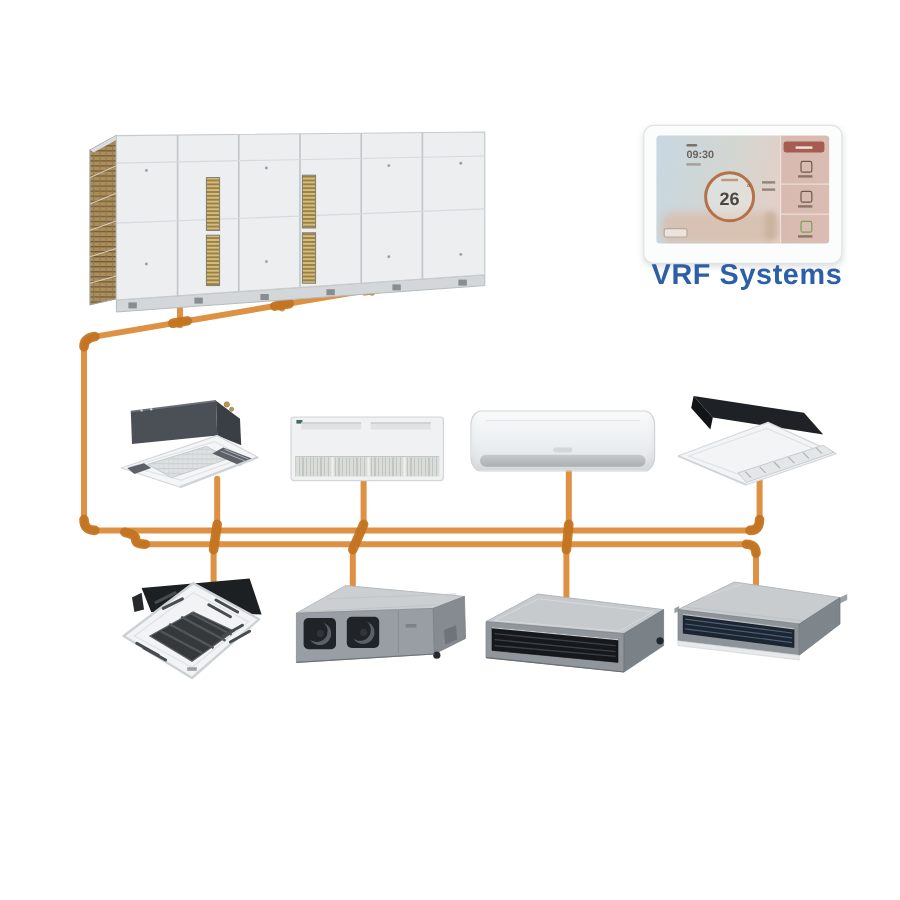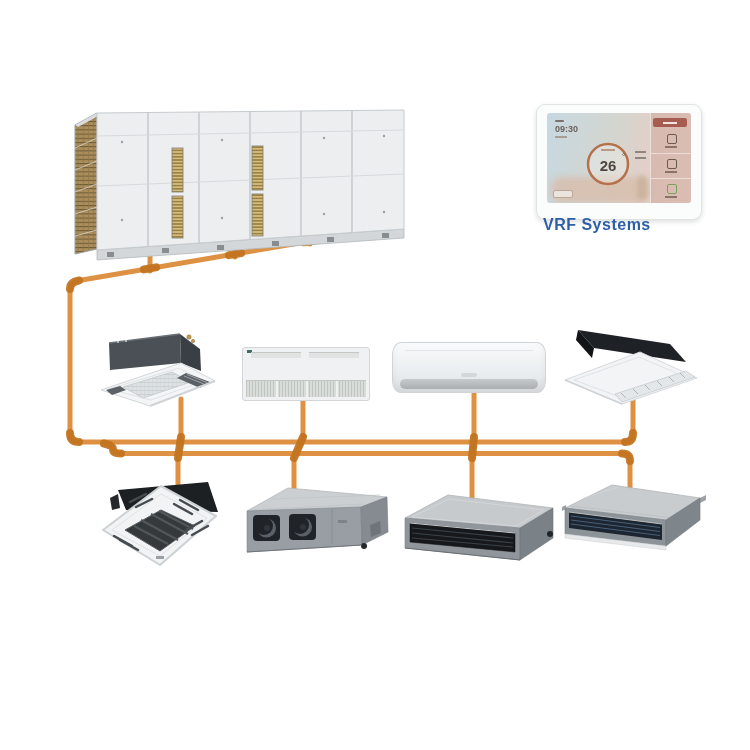--- a/index.html
+++ b/index.html
@@ -2,39 +2,39 @@
 <html><head>
 <meta charset="utf-8">
 <style>
   html,body{margin:0;padding:0;background:#fff;}
   #scene{position:relative;width:750px;height:750px;background:#ffffff;overflow:hidden;
          font-family:"Liberation Sans",sans-serif;}
   .abs{position:absolute;}
   svg{display:block;overflow:visible;}
 
   
-  #vrf-title{left:543px;top:216px;width:170px;font-size:16px;font-weight:bold;
+  #vrf-title{left:543px;top:216px;width:170px;font-size:24px;font-weight:bold;
              color:#2d5fa6;letter-spacing:.5px;}
 
   
   #tablet{left:536px;top:104px;width:164px;height:114px;background:#fbfcfc;
           border:1px solid #e0e4e6;border-radius:9px;box-shadow:0 2px 5px rgba(0,0,0,.13);}
   #tscreen{position:absolute;left:10px;top:8px;width:144px;height:90px;border-radius:3px;overflow:hidden;
            background:linear-gradient(103deg,#c7d8e2 0%,#d3d6d0 42%,#e4cfc7 72%,#e8d3ca 100%);}
   .blob{position:absolute;border-radius:10px;}
   #sofa{left:4px;bottom:0px;width:98px;height:26px;background:#d8c0b0;filter:blur(3px);opacity:.9;}
   #lamp{right:44px;bottom:3px;width:10px;height:24px;background:#cbb49f;filter:blur(2px);}
   #tright{position:absolute;right:0;top:0;bottom:0;width:40px;
           background:rgba(190,140,125,.30);border-left:1px solid rgba(255,255,255,.55);}
   .tcell{height:24px;border-bottom:1px solid rgba(255,255,255,.5);position:relative;}
   .tglyph{position:absolute;left:16px;top:5px;width:8px;height:8px;border:1.5px solid #6b5a52;border-radius:2px;}
   .tdash{position:absolute;left:14px;top:17px;width:12px;height:1.5px;background:#8a7468;}
   #tpill{position:absolute;right:4px;top:5px;width:34px;height:9px;background:#a65c50;border-radius:2px;}
   #tpill i{position:absolute;left:10px;top:3.5px;width:14px;height:2px;background:#f2e4de;}
-  #ttime-block{position:absolute;left:8px;top:7px;color:#6a625c;}
+  #ttime-block{position:absolute;left:25px;top:7px;color:#6a625c;}
   #ttime-icon{width:9px;height:2px;background:#7a726b;margin-bottom:2px;border-radius:1px;}
   #ttime{font-size:9px;font-weight:bold;line-height:10px;}
   #ttime-sub{width:12px;height:1.5px;background:#a79d94;margin-top:2px;}
   #tbtn-bl{position:absolute;left:6px;bottom:5px;width:18px;height:6px;background:rgba(255,255,255,.55);
            border:1px solid #b9a79a;border-radius:2px;}
   .tinfo{position:absolute;width:11px;height:1.5px;background:#8f867e;}
 
   
   #wallsplit{left:392px;top:342px;width:152px;height:49px;border-radius:9px/12px;
      background:linear-gradient(#f8fafb,#eceff1 55%,#dfe2e5);border:1px solid #d0d4d7;

